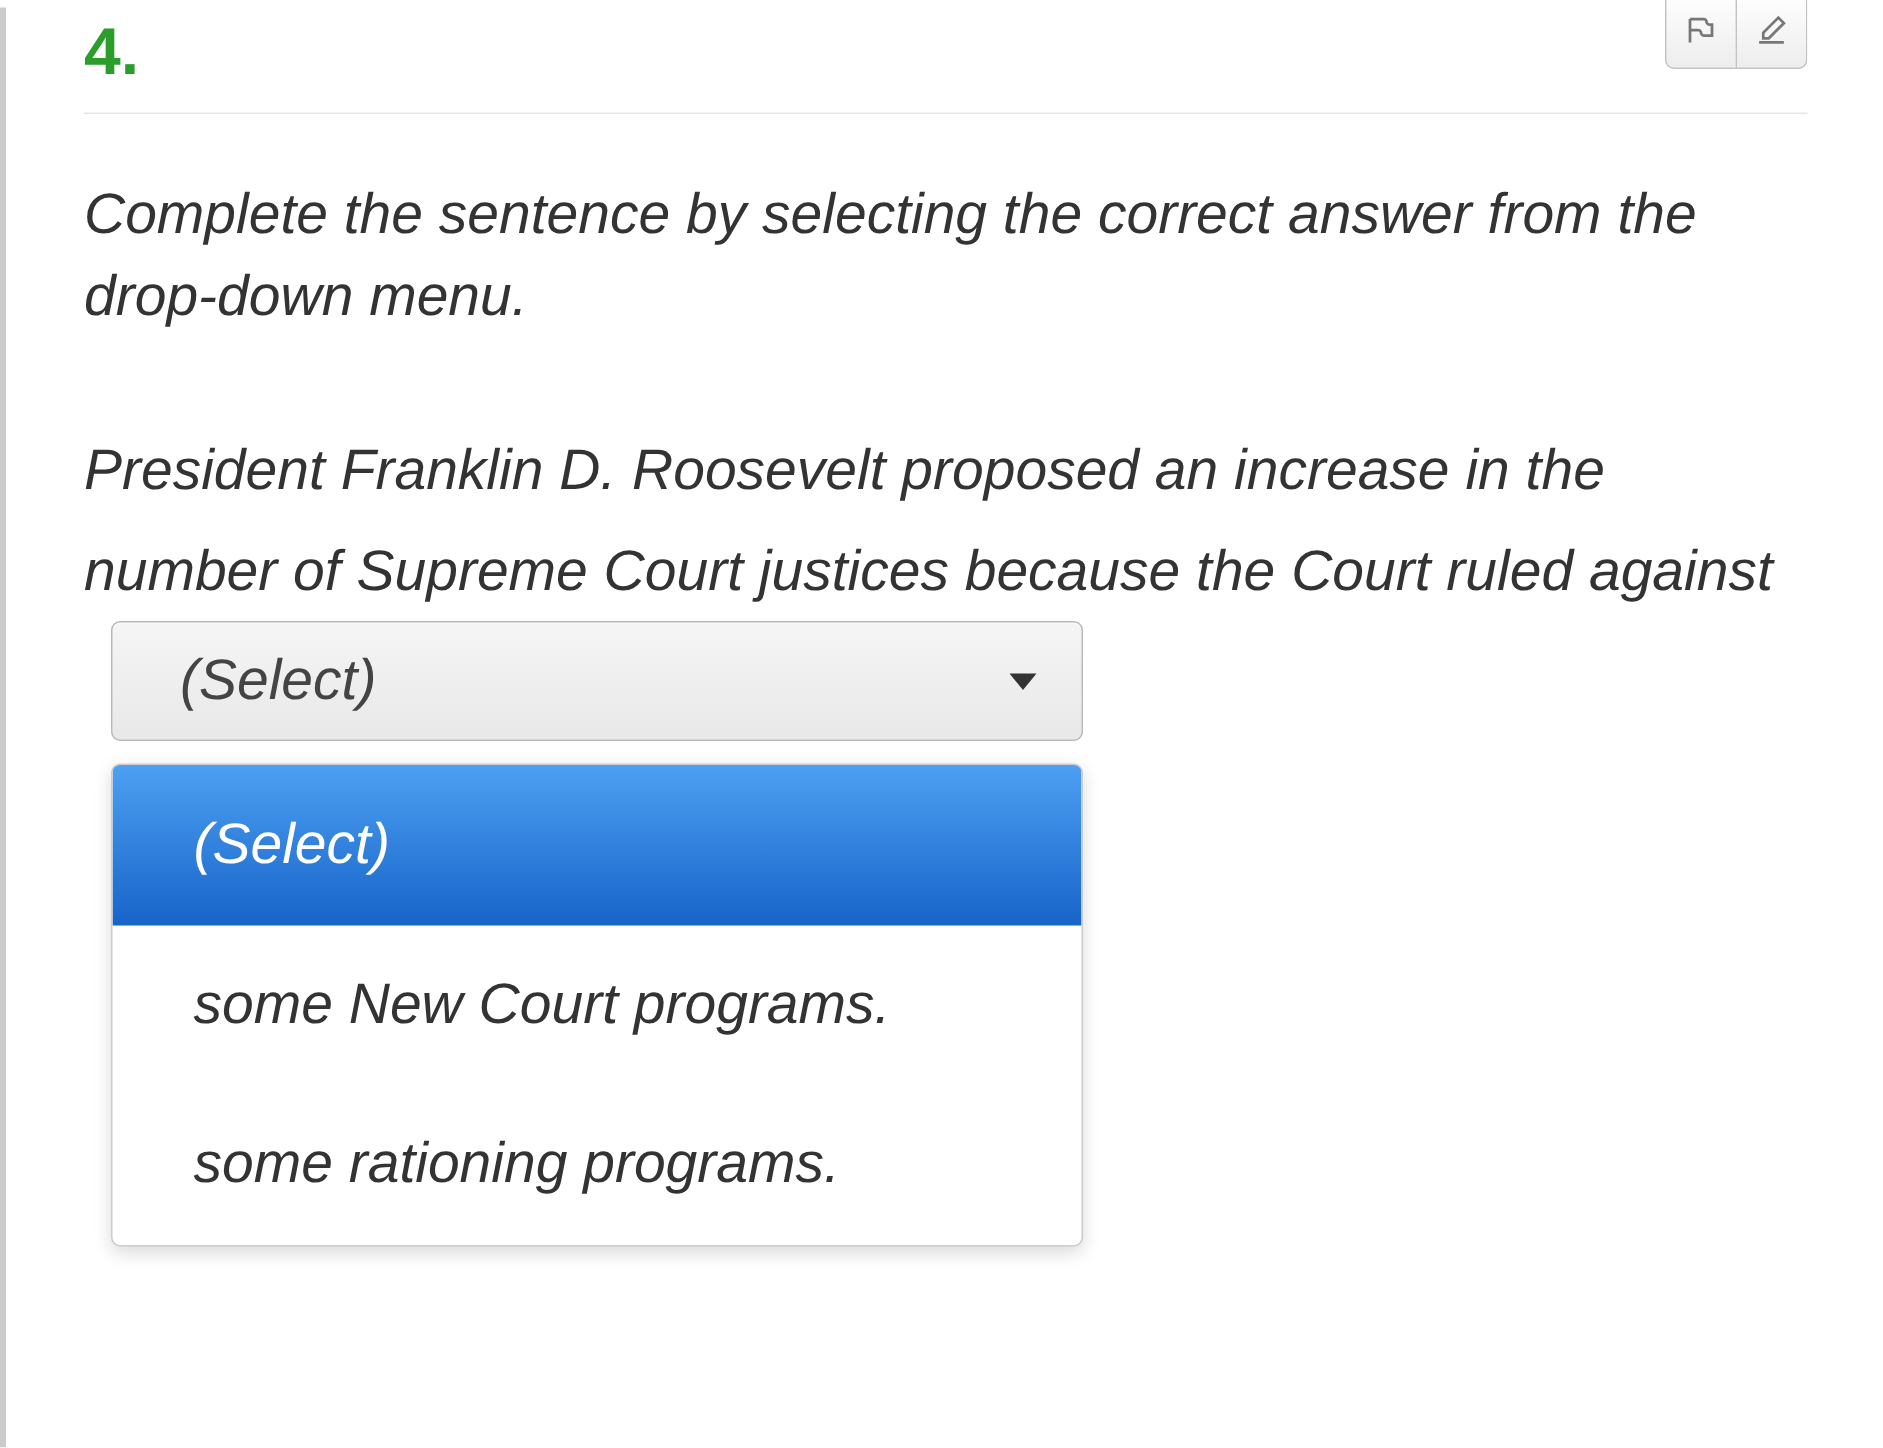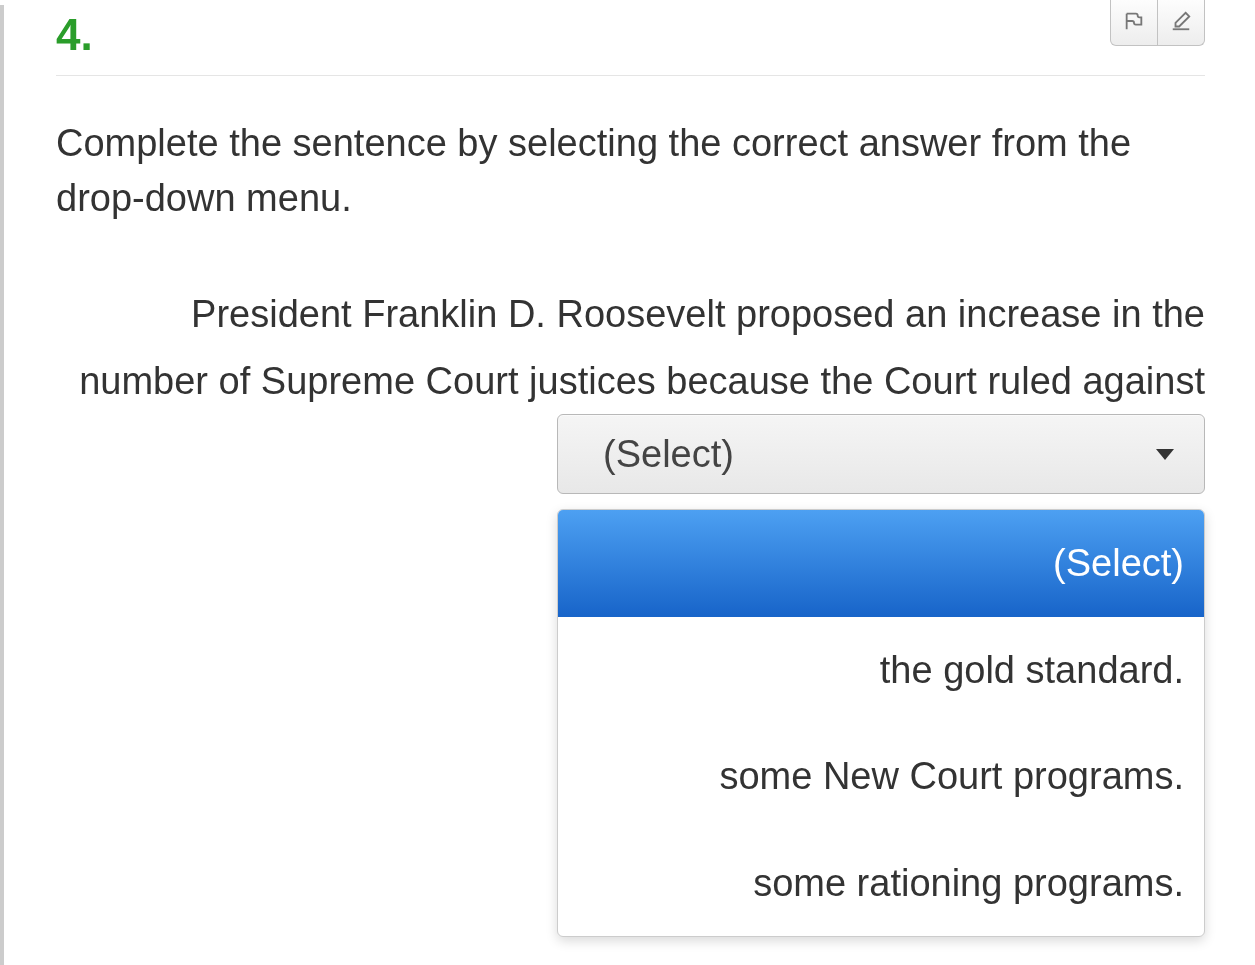--- a/index.html
+++ b/index.html
@@ -57,32 +57,33 @@
     .divider {
       height: 1px;
       background: #e5e5e5;
       margin: 15px 50px 0 0;
     }
     .content {
       padding: 40px 50px 0 0;
       font-size: 38px;
       color: #333;
       line-height: 1.45;
+      font-style: italic;
     }
     .instruction {
       margin-bottom: 55px;
     }
     .sentence {
       line-height: 1.75;
-      text-align: right;
     }
     .select-wrapper {
       display: inline-block;
       position: relative;
       vertical-align: middle;
+      margin-left: 18px;
     }
     .select-box {
       display: inline-flex;
       align-items: center;
       justify-content: space-between;
       width: 648px;
       height: 80px;
       padding: 0 30px 0 45px;
       background: linear-gradient(#f5f5f5, #e8e8e8);
       border: 1px solid #b8b8b8;
@@ -151,20 +152,19 @@
     <div class="instruction">Complete the sentence by selecting the correct answer from the drop-down menu.</div>
     <div class="sentence">
       <span>President Franklin D. Roosevelt proposed an increase in the number of Supreme Court justices because the Court ruled against</span>
       <span class="select-wrapper">
         <span class="select-box">
           <span>(Select)</span>
           <span class="caret"></span>
         </span>
         <div class="dropdown-menu">
           <div class="dropdown-option highlighted">(Select)</div>
-          <div class="dropdown-option">the gold standard.</div>
           <div class="dropdown-option">some New Court programs.</div>
           <div class="dropdown-option">some rationing programs.</div>
         </div>
       </span>
     </div>
   </div>
 </div>
 
 </body></html>

